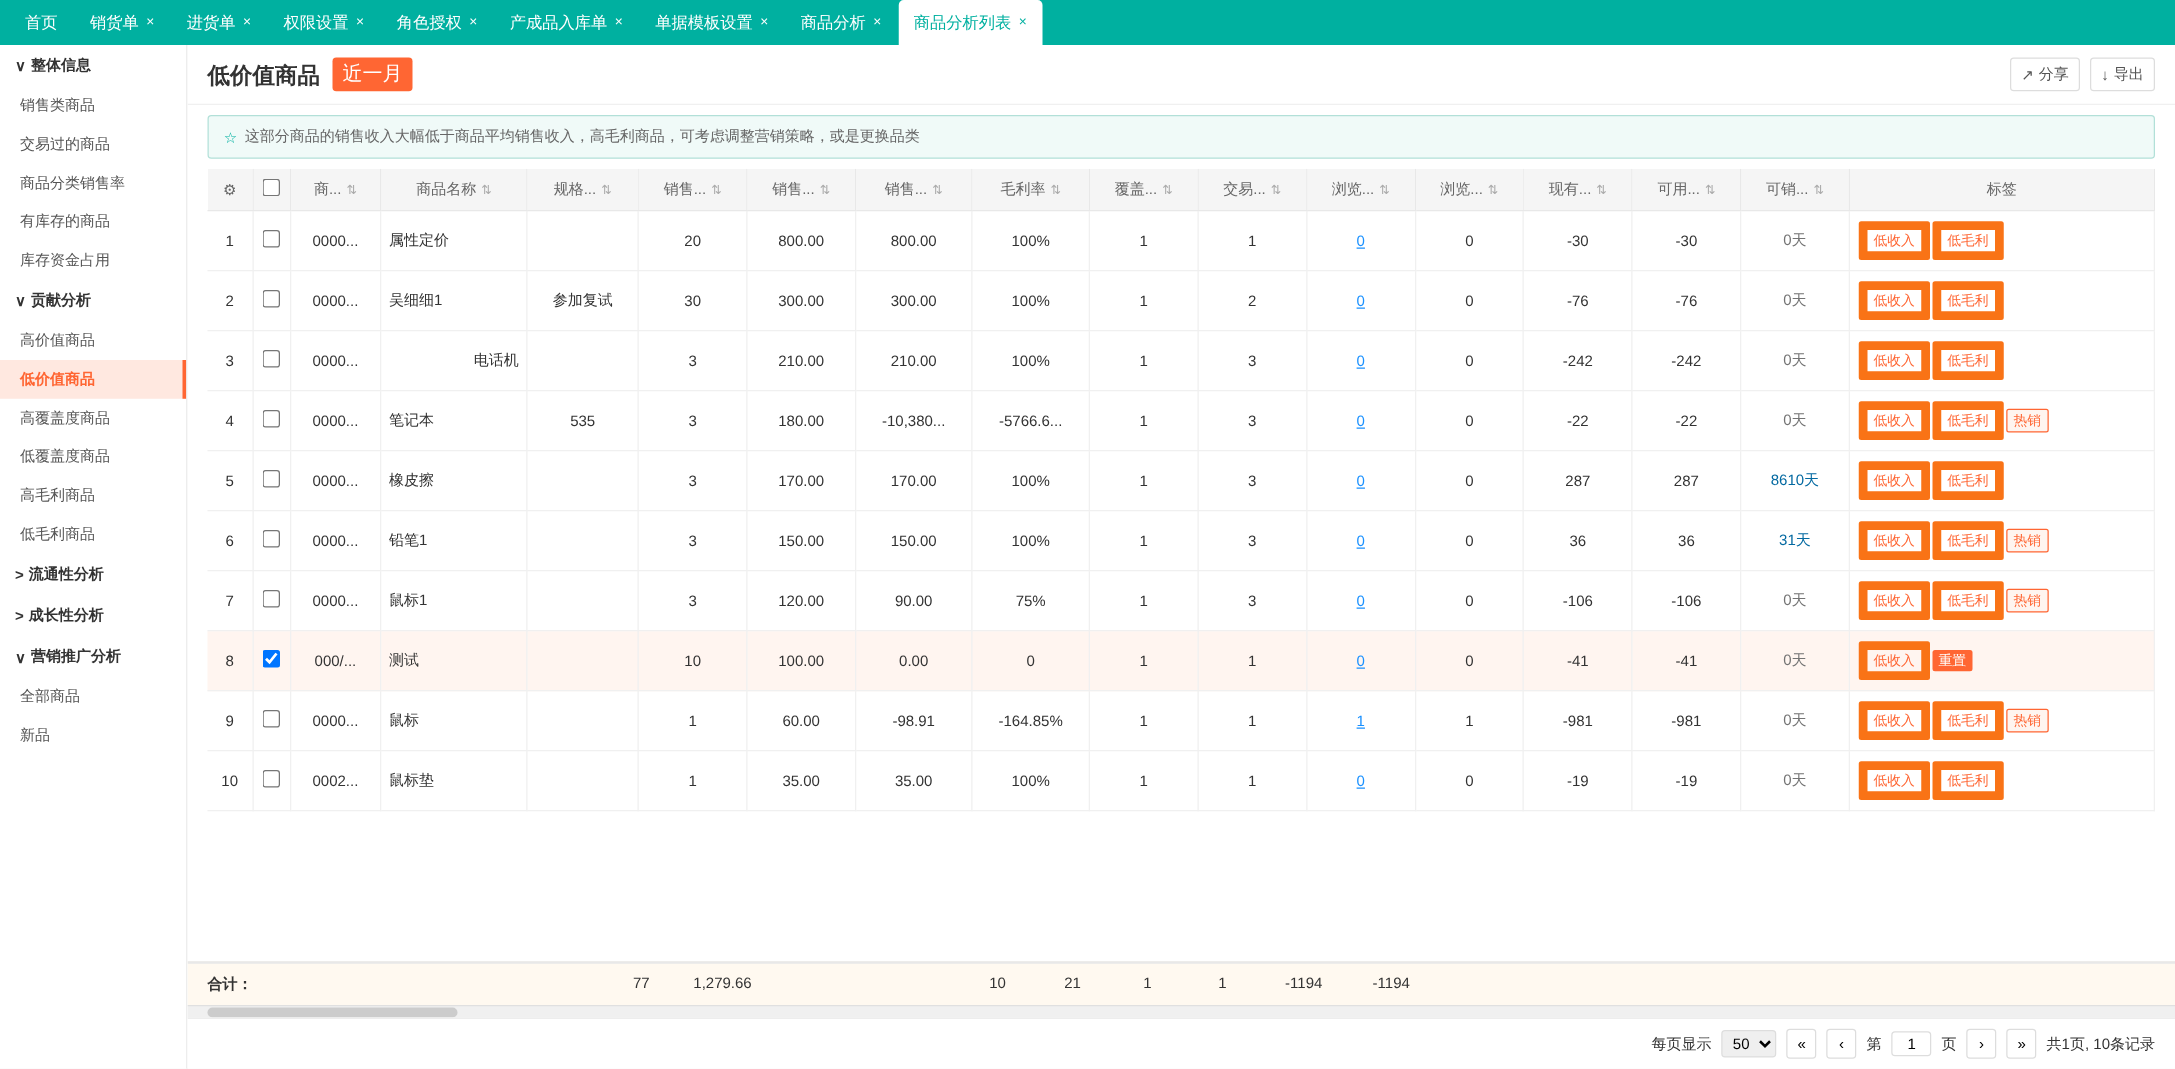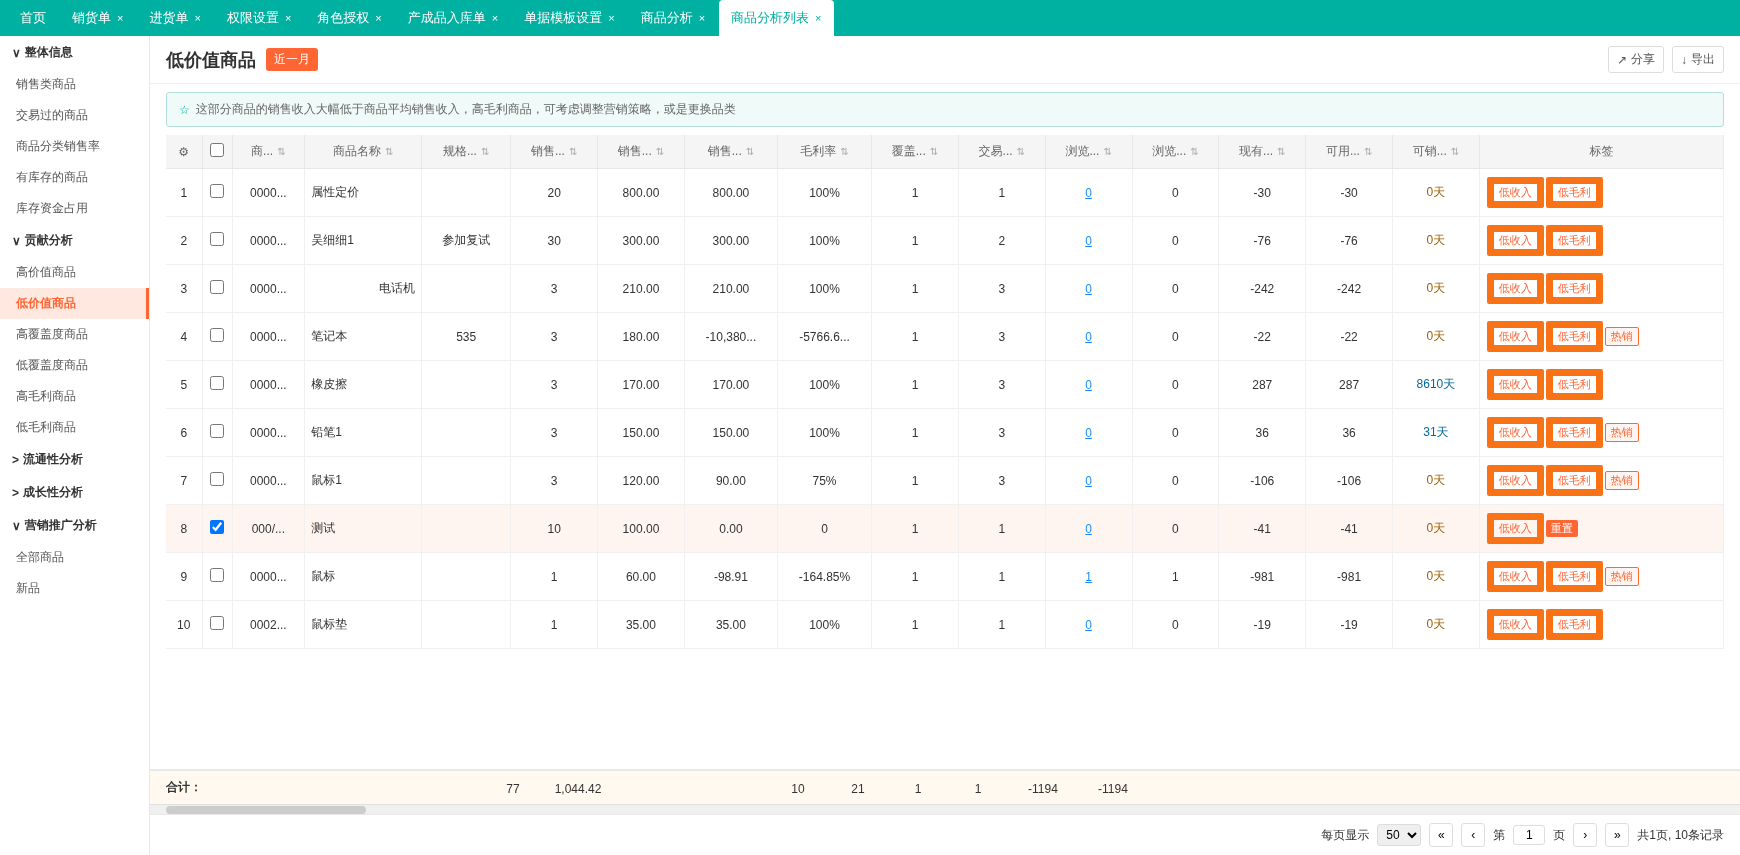--- a/index.html
+++ b/index.html
@@ -20,21 +20,21 @@
     .sidebar-group-title { padding: 8px 12px; color: #333; font-weight: bold; font-size: 12px; cursor: pointer; display: flex; align-items: center; gap: 4px; }
     .sidebar-item { padding: 7px 16px; color: #555; cursor: pointer; font-size: 12px; }
     .sidebar-item.active { background: #ffe8e0; color: #ff6633; font-weight: bold; border-right: 3px solid #ff6633; }
     
     
     .content { flex: 1; display: flex; flex-direction: column; overflow: hidden; background: #fff; }
     
     
     .page-header { padding: 10px 16px; display: flex; align-items: center; gap: 10px; border-bottom: 1px solid #f0f0f0; }
     .page-title { font-size: 18px; font-weight: bold; color: #333; }
-    .period-btn { background: #ff6633; color: #fff; border: none; border-radius: 3px; padding: 3px 8px; cursor: pointer; font-size: 12px; }
+    .period-btn { background: #ff6633; color: #fff; border: none; border-radius: 3px; padding: 3px 8px; cursor: pointer; font-size: 16px; }
     .search-box { display: flex; align-items: center; border: 1px solid #ddd; border-radius: 3px; padding: 3px 8px; gap: 4px; flex: 1; max-width: 300px; }
     .search-box input { border: none; outline: none; font-size: 12px; width: 100%; }
     .search-icon { color: #999; cursor: pointer; }
     .header-actions { margin-left: auto; display: flex; gap: 8px; }
     .action-btn { display: flex; align-items: center; gap: 4px; color: #555; cursor: pointer; font-size: 12px; padding: 4px 8px; border: 1px solid #ddd; border-radius: 3px; background: #fff; }
     
     
     .notice-bar { background: #f0faf8; border: 1px solid #b2e0d8; margin: 8px 16px; padding: 8px 12px; border-radius: 3px; color: #666; font-size: 12px; display: flex; align-items: center; gap: 6px; }
     .notice-icon { color: #00b0a0; }
     
@@ -44,28 +44,28 @@
     thead tr { background: #f5f5f5; }
     th { padding: 8px 6px; text-align: center; border-bottom: 1px solid #e8e8e8; border-right: 1px solid #e8e8e8; color: #666; font-weight: normal; white-space: nowrap; position: sticky; top: 0; background: #f5f5f5; z-index: 1; }
     th .sort-arrows { color: #aaa; font-size: 10px; margin-left: 2px; }
     td { padding: 7px 6px; text-align: center; border-bottom: 1px solid #f0f0f0; border-right: 1px solid #f0f0f0; color: #333; }
     tr.highlight td { background: #fff5f0; }
     .tag { display: inline-block; padding: 1px 5px; border-radius: 2px; font-size: 11px; margin: 1px; }
     .tag-low-income { color: #ff6633; border: 7px solid #f97316; }
     .tag-hot { color: #ff6633; border: 1px solid #ff6633; background: #fff5f0; }
     .tag-priority { background: #ff6633; color: #fff; }
     .zero-link { color: #1890ff; text-decoration: underline; cursor: pointer; }
-    .days-zero { color: #a16207; }
+    .days-zero { color: #737373; }
     .days-normal { color: #0369a1; }
     
     
     .cb { width: 14px; height: 14px; cursor: pointer; }
     
     
-    .footer-bar { background: #fff9f0; border-top: 2px solid #e8e8e8; padding: 8px 16px; display: flex; align-items: flex-end; gap: 0; }
+    .footer-bar { background: #fff9f0; border-top: 2px solid #e8e8e8; padding: 8px 16px; display: flex; align-items: flex-start; gap: 0; }
     .footer-total { font-weight: bold; margin-right: 20px; }
     
     
     .pagination-bar { background: #fff; border-top: 1px solid #e8e8e8; padding: 8px 16px; display: flex; align-items: center; justify-content: flex-end; gap: 8px; font-size: 12px; }
     .pagination-bar select { border: 1px solid #ddd; border-radius: 3px; padding: 2px 4px; font-size: 12px; }
     .page-btn { width: 24px; height: 24px; border: 1px solid #ddd; border-radius: 3px; background: #fff; cursor: pointer; display: flex; align-items: center; justify-content: center; font-size: 12px; }
     .page-input { width: 32px; border: 1px solid #ddd; border-radius: 3px; text-align: center; font-size: 12px; padding: 2px; }
     
     
     .settings-icon { cursor: pointer; color: #666; }
@@ -481,21 +481,21 @@
     <div class="footer-bar">
       <span class="footer-total">合计：</span>
       <div style="flex:1; display:flex; align-items:center; gap:0;">
 
         <div style="width:36px"></div>
         <div style="width:30px"></div>
         <div style="width:60px"></div>
         <div style="width:80px"></div>
         <div style="width:60px"></div>
         <div style="width:50px; text-align:center;">77</div>
-        <div style="width:80px; text-align:center;">1,044.42</div>
+        <div style="width:80px; text-align:center;">1,279.66</div>
         <div style="width:80px; text-align:center;"></div>
         <div style="width:70px; text-align:center;"></div>
         <div style="width:60px; text-align:center;">10</div>
         <div style="width:60px; text-align:center;">21</div>
         <div style="width:60px; text-align:center;">1</div>
         <div style="width:60px; text-align:center;">1</div>
         <div style="width:70px; text-align:center;">-1194</div>
         <div style="width:70px; text-align:center;">-1194</div>
       </div>
     </div>

